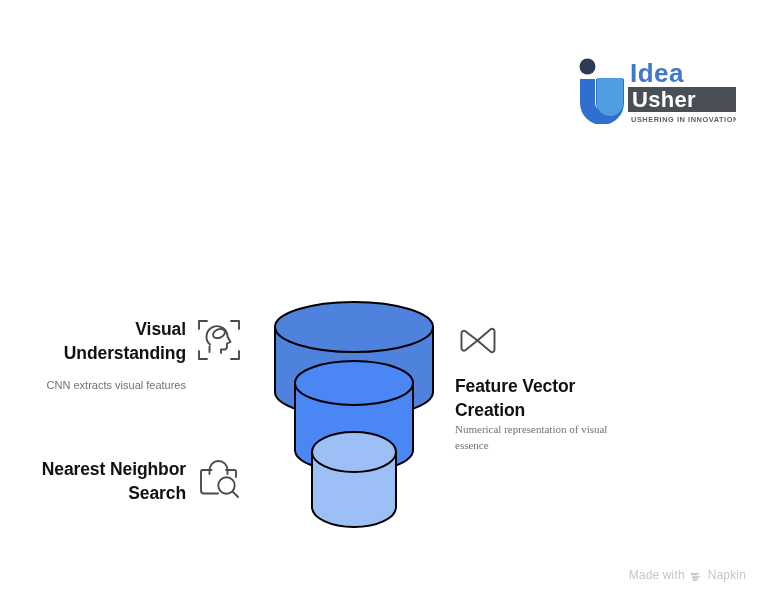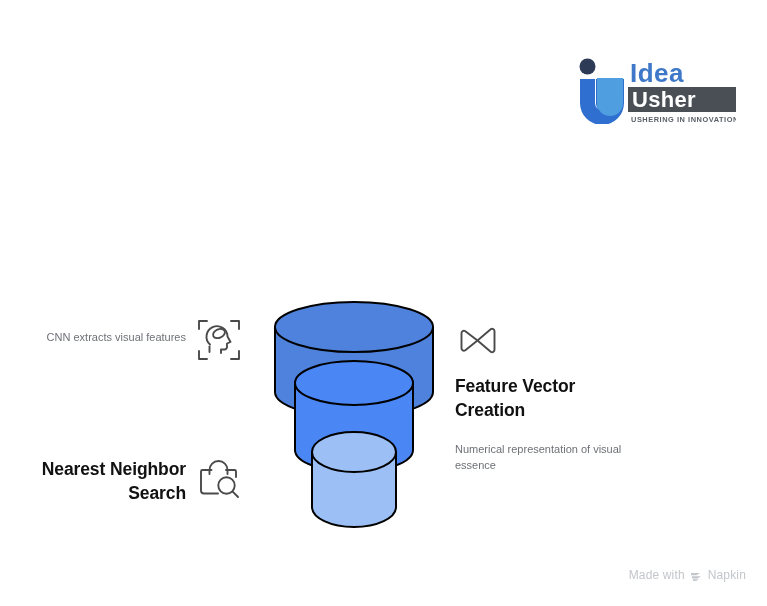--- a/index.html
+++ b/index.html
@@ -105,21 +105,21 @@
     width: 232px;
   }
   #item-nearest-neighbor .item-text { width: 166px; align-items: flex-start; }
 
   #item-feature-vector {
     left: 455px;
     top: 318px;
     width: 245px;
   }
   #item-feature-vector .item-text { width: 180px; align-items: flex-start; }
-  #item-feature-vector .item-desc { margin-top: 20px; }
+  #item-feature-vector .item-desc { margin-top: 0; font-family: Liberation Serif, serif; }
 
   
   #watermark {
     position: absolute;
     right: 21px;
     bottom: 24px;
     display: flex;
     align-items: flex-end;
     gap: 5px;
     font-size: 12px;
@@ -162,20 +162,21 @@
     </g>
 
     <g>
       <path d="M50 152 L50 207 A42 20 0 0 0 134 207 L134 152 Z" fill="#9cc0f5" stroke="#000000" stroke-width="2"></path>
       <ellipse cx="92" cy="152" rx="42" ry="20" fill="#9cc0f5" stroke="#000000" stroke-width="2"></ellipse>
     </g>
   </svg>
 
   <div class="item item-left" id="item-visual-understanding">
     <div class="item-text">
+      <div class="item-title">Visual Understanding</div>
       <div class="item-desc">CNN extracts visual features</div>
     </div>
     <svg class="item-icon" viewBox="0 0 46 46">
       <g fill="none" stroke="#4a4a4a" stroke-width="1.9" stroke-linecap="round" stroke-linejoin="round">
         <path d="M3 12 L3 4 L11 4"></path>
         <path d="M35 4 L43 4 L43 12"></path>
         <path d="M43 34 L43 42 L35 42"></path>
         <path d="M11 42 L3 42 L3 34"></path>
         <path d="M13.5 29.5 L13.5 35"></path>
         <path d="M14 27.5 A10.5 10.5 0 1 1 31.5 19.5 L34.5 25 L31 26.5 L31 30 A2.5 2.5 0 0 1 28.5 32.5 L25 32.5 L25 36"></path>

